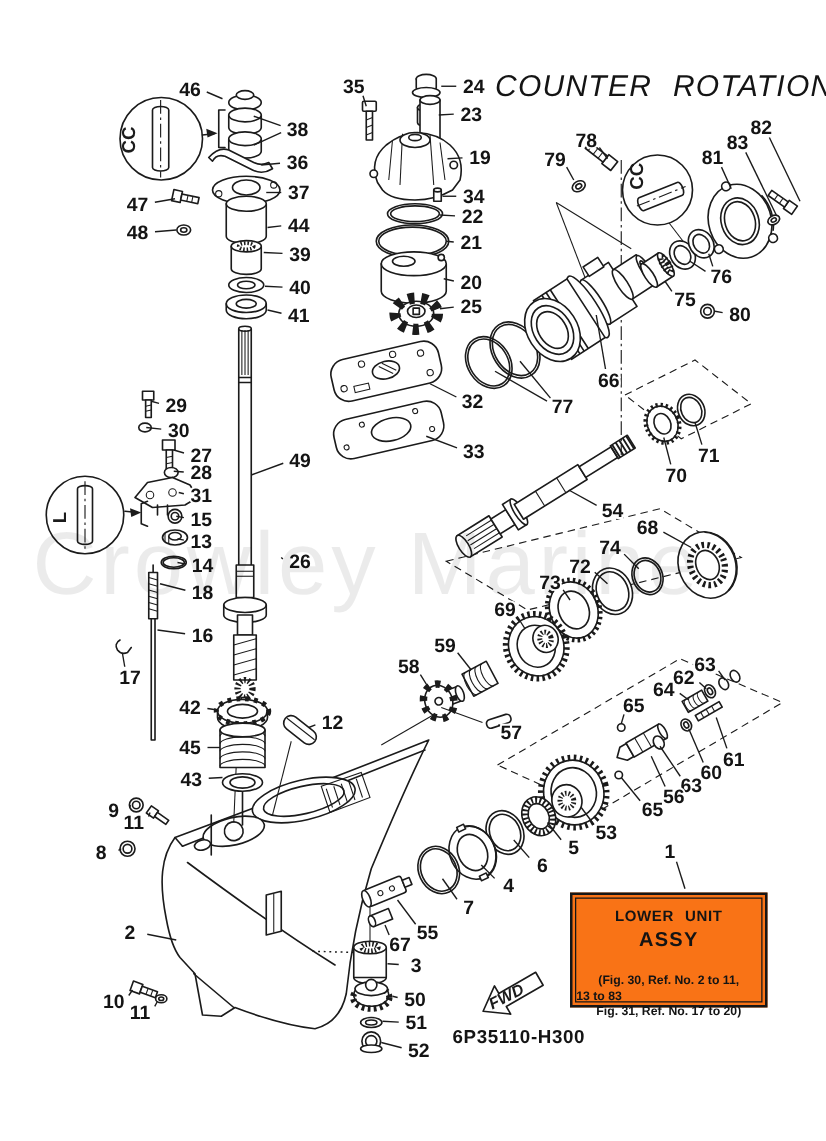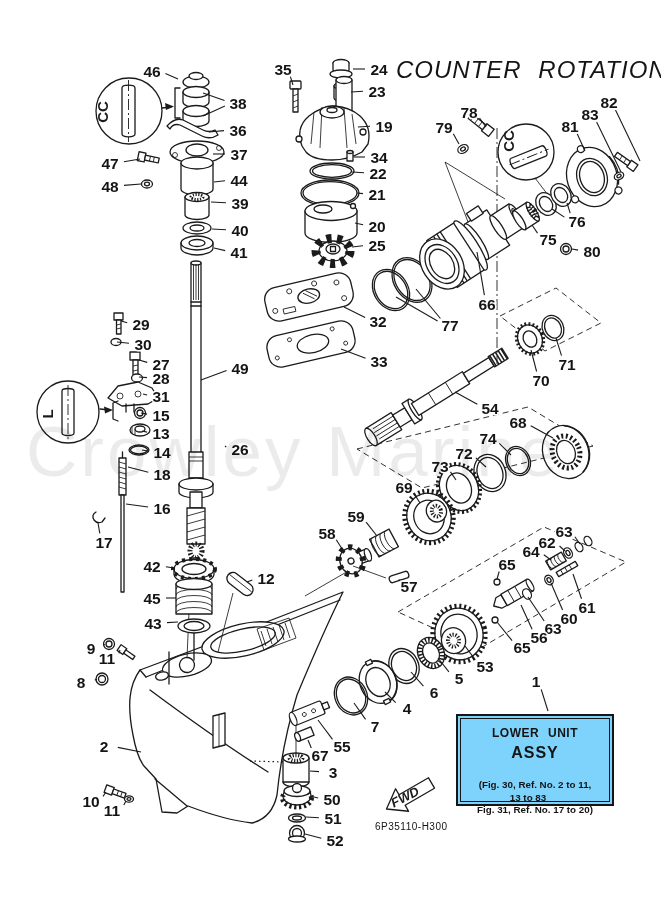--- a/index.html
+++ b/index.html
@@ -4,30 +4,30 @@
 <style>
   html,body{margin:0;padding:0;background:#fff;}
   .page{position:relative;width:661px;height:913px;background:#fff;overflow:hidden;
         font-family:"Liberation Sans",sans-serif;}
   .page svg{position:absolute;left:0;top:0;z-index:1;}
   .overlay{position:absolute;z-index:4;color:#141414;}
   .title{left:396px;top:56px;font-size:24px;font-style:italic;font-weight:400;
          letter-spacing:1px;word-spacing:9px;white-space:nowrap;}
   .watermark{position:absolute;z-index:3;left:26px;top:411px;font-size:71px;font-weight:400;
          color:#000;opacity:0.075;letter-spacing:3px;white-space:nowrap;pointer-events:none;}
-  .code{left:375px;top:821px;font-size:10px;font-weight:400;letter-spacing:0.5px;}
+  .code{left:362px;top:821px;font-size:15px;font-weight:700;letter-spacing:0.5px;}
   .website{left:366px;top:850px;font-size:28px;font-weight:400;color:#4d4d4d;letter-spacing:1px;}
   .infobox{left:456px;top:714px;width:158px;height:92px;border:2px solid #161616;
-           box-sizing:border-box;padding:2px;background:#7dd3fc;}
+           box-sizing:border-box;padding:2px;background:#f97316;}
   .infobox .inner{border:1px solid #161616;width:100%;height:100%;box-sizing:border-box;
            text-align:center;font-weight:700;}
   .ib1{font-size:12px;margin-top:7px;word-spacing:5px;letter-spacing:0.5px;}
   .ib2{font-size:16px;margin-top:4px;letter-spacing:1px;}
   .ib3{font-size:9.8px;margin-top:17px;line-height:1.3;}
-  .ib4{font-size:9.8px;text-align:center;padding-right:14px;line-height:1.3;}
+  .ib4{font-size:9.8px;text-align:left;padding-right:14px;line-height:1.3;}
   .ib5{font-size:9.8px;line-height:1.3;}
   
   .ln{fill:none;stroke:#1b1b1b;stroke-width:1.3;stroke-linecap:round;stroke-linejoin:round;}
   .fw{fill:#fff;stroke:#1b1b1b;stroke-width:1.3;stroke-linecap:round;stroke-linejoin:round;}
   .thin{fill:none;stroke:#1b1b1b;stroke-width:0.85;}
   .dash{fill:none;stroke:#1b1b1b;stroke-width:0.9;stroke-dasharray:6 4;}
   .dashdot{fill:none;stroke:#1b1b1b;stroke-width:0.9;stroke-dasharray:11 3 2 3;}
   .dot{fill:none;stroke:#1b1b1b;stroke-width:1.2;stroke-dasharray:1.5 3;}
   .teeth{fill:none;stroke:#1b1b1b;}
   .rollers{fill:none;stroke:#1b1b1b;}

